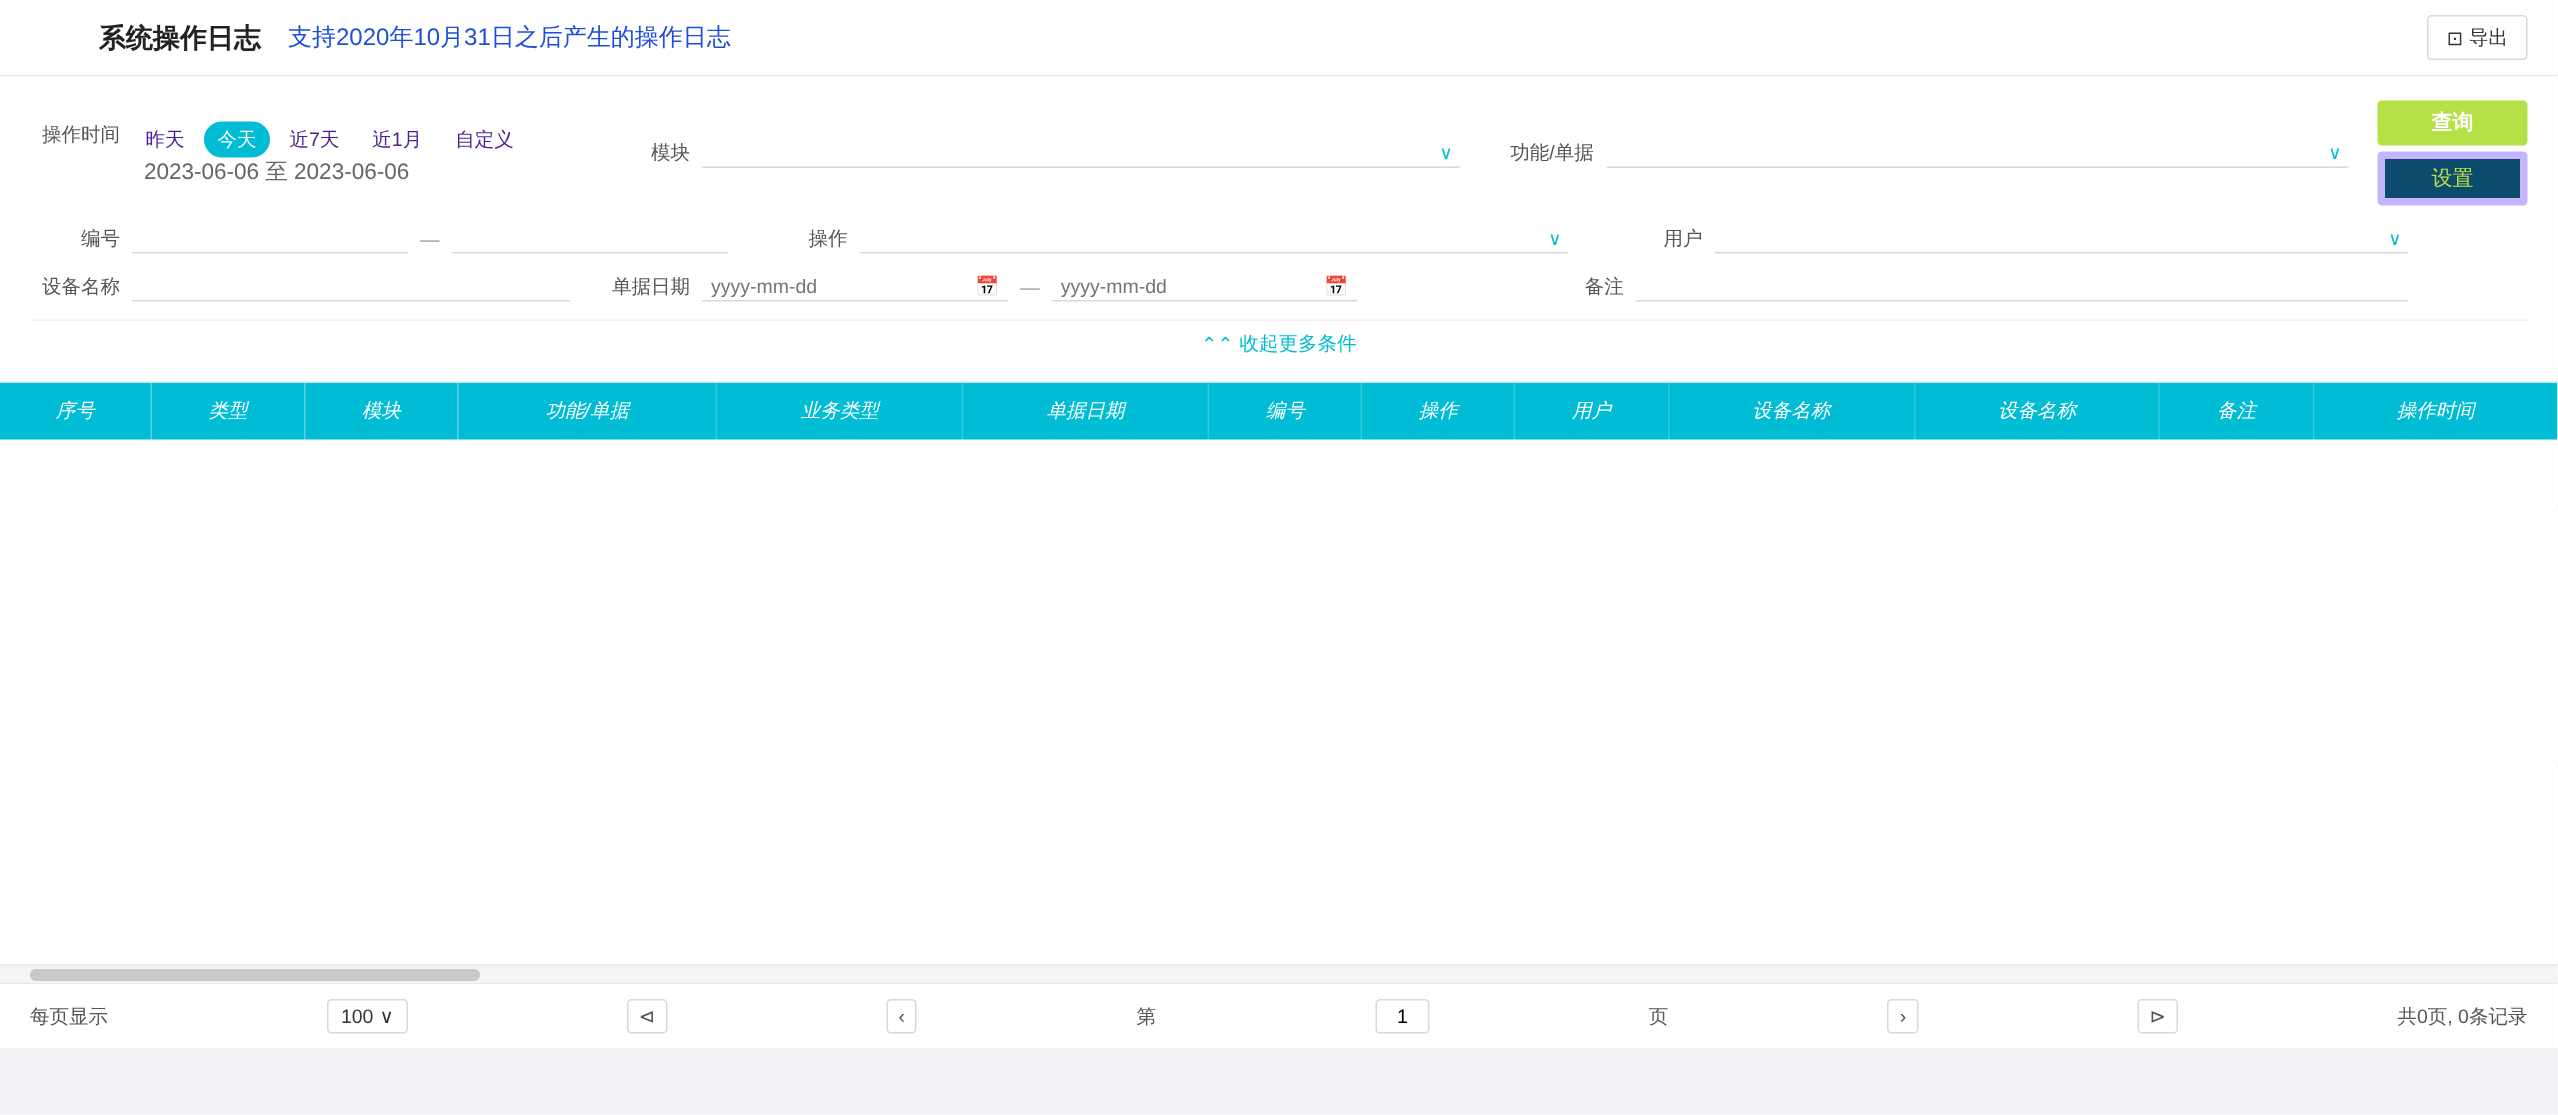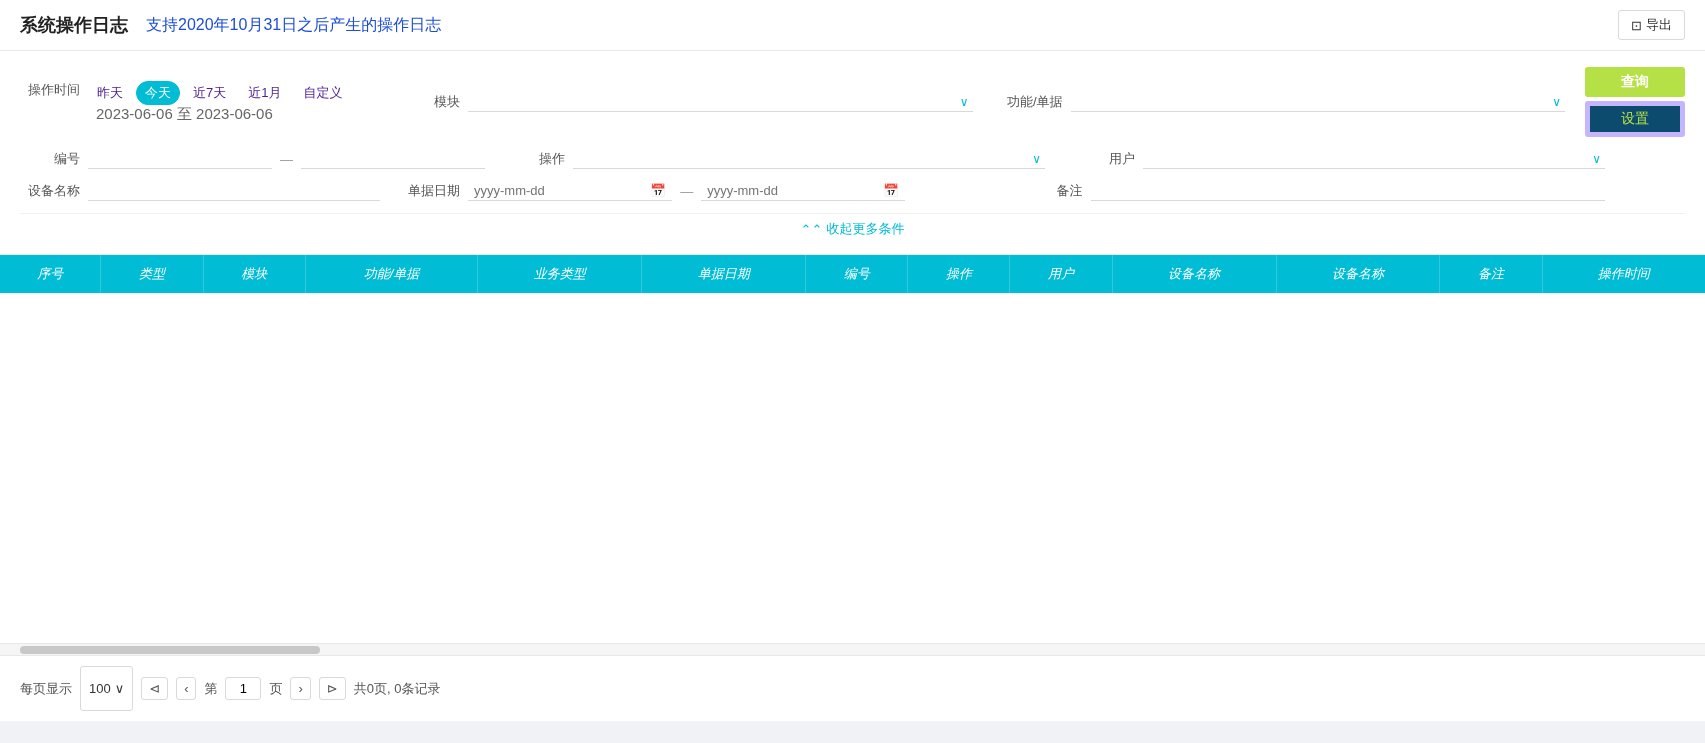--- a/index.html
+++ b/index.html
@@ -2,21 +2,21 @@
 <html><head>
   <meta charset="utf-8">
   <style>
     * { box-sizing: border-box; margin: 0; padding: 0; }
     body { font-family: 'Microsoft YaHei', Arial, sans-serif; font-size: 13px; background: #f0f2f5; color: #333; }
 
     .page-header {
       display: flex; align-items: center; justify-content: space-between;
       padding: 10px 20px; background: #fff; border-bottom: 1px solid #e8e8e8;
     }
-    .page-title { font-size: 18px; font-weight: bold; color: #222; margin-right: 12px; }
+    .page-title { font-size: 18px; font-weight: bold; color: #222; margin-right: 12px; margin-left: 46px; }
     .page-subtitle { font-size: 16px; color: #1d4ed8; text-align: right; }
     .export-btn {
       display: flex; align-items: center; gap: 4px;
       background: #fff; border: 1px solid #d9d9d9; border-radius: 3px;
       padding: 5px 12px; cursor: pointer; font-size: 13px; color: #333;
     }
 
     .filter-area {
       background: #fff; padding: 16px 20px 10px; border-bottom: 1px solid #e8e8e8;
     }
@@ -93,27 +93,27 @@
 
     .scrollbar-area {
       height: 12px; background: #f5f5f5; border-top: 1px solid #e8e8e8; position: relative; overflow: hidden;
     }
     .scrollbar-thumb {
       position: absolute; top: 2px; left: 20px; width: 300px; height: 8px;
       background: #c8c8c8; border-radius: 4px;
     }
 
     .pagination-bar {
-      display: flex; align-items: center; justify-content: flex-start;
+      display: flex; align-items: center; justify-content: space-between;
       padding: 10px 20px; background: #fff; border-top: 1px solid #e8e8e8; gap: 8px;
     }
     .per-page-label { font-size: 13px; color: #555; }
     .per-page-select {
       display: flex; align-items: center; border: 1px solid #d9d9d9; border-radius: 3px;
-      padding: 14px 8px; gap: 4px; cursor: pointer; font-size: 13px; background: #fff;
+      padding: 3px 8px; gap: 4px; cursor: pointer; font-size: 13px; background: #fff;
     }
     .page-nav-btn {
       border: 1px solid #d9d9d9; background: #fff; border-radius: 3px;
       padding: 3px 7px; cursor: pointer; font-size: 13px; color: #555;
     }
     .page-num-input {
       border: 1px solid #d9d9d9; border-radius: 3px; width: 36px;
       text-align: center; padding: 3px; font-size: 13px;
     }
     .page-label { font-size: 13px; color: #555; }

